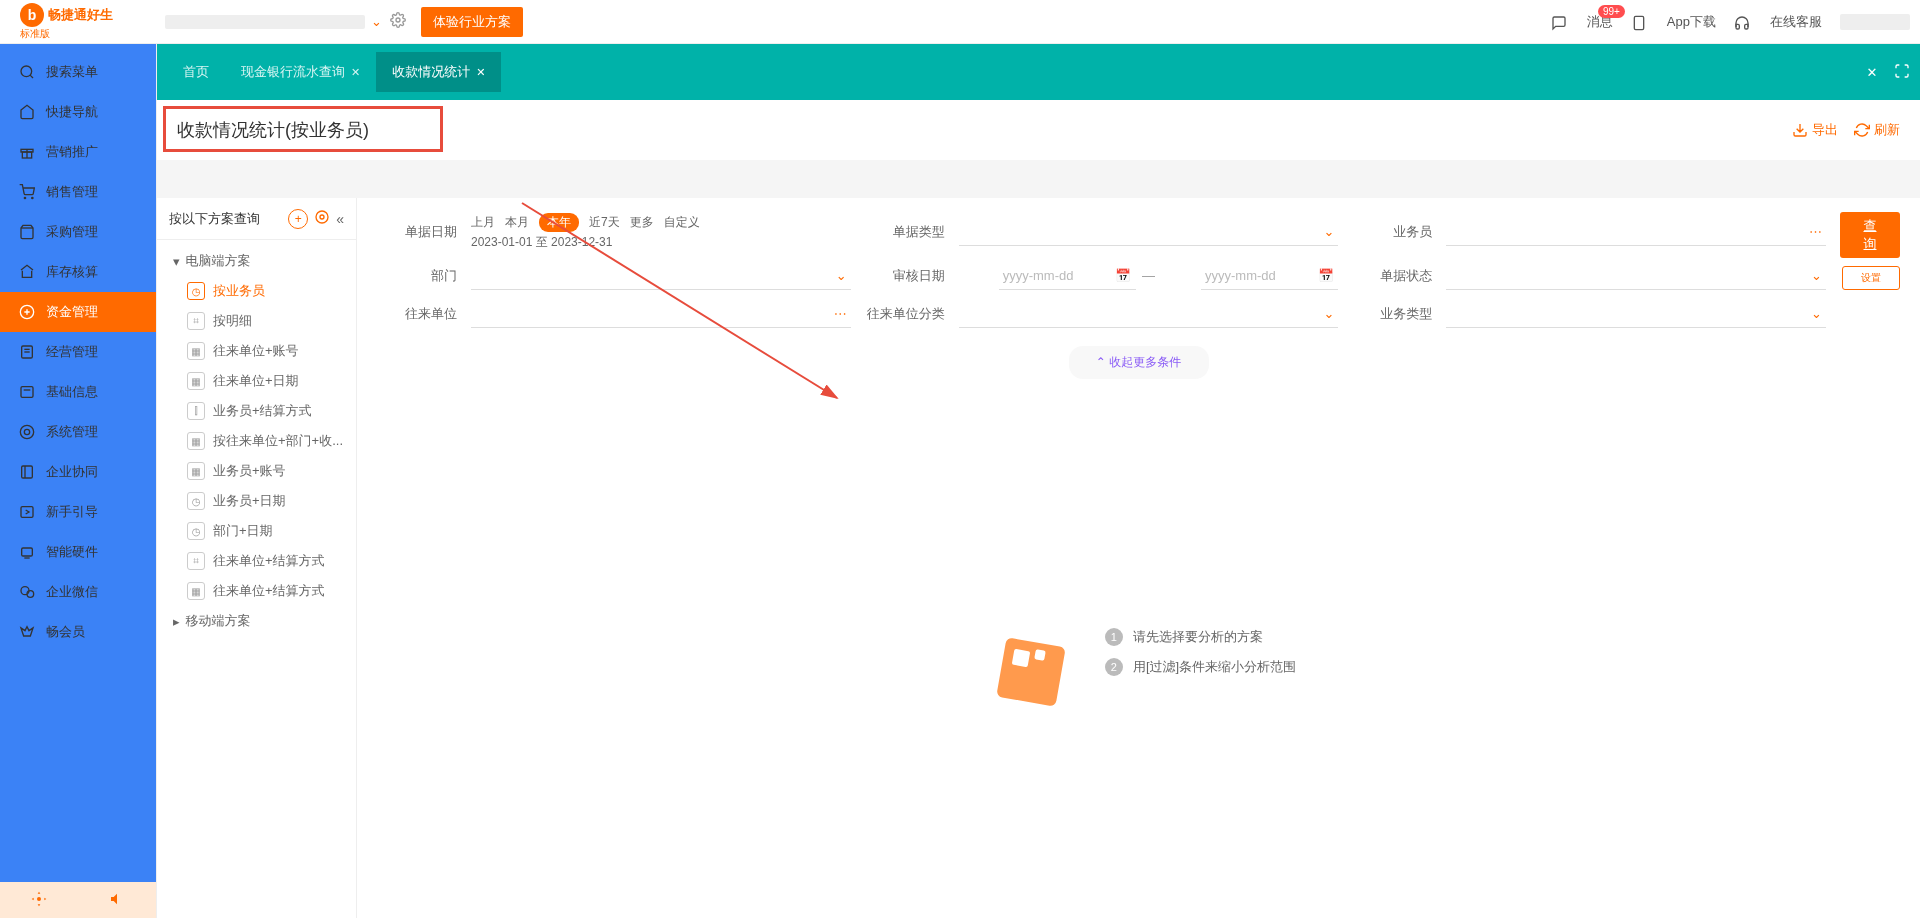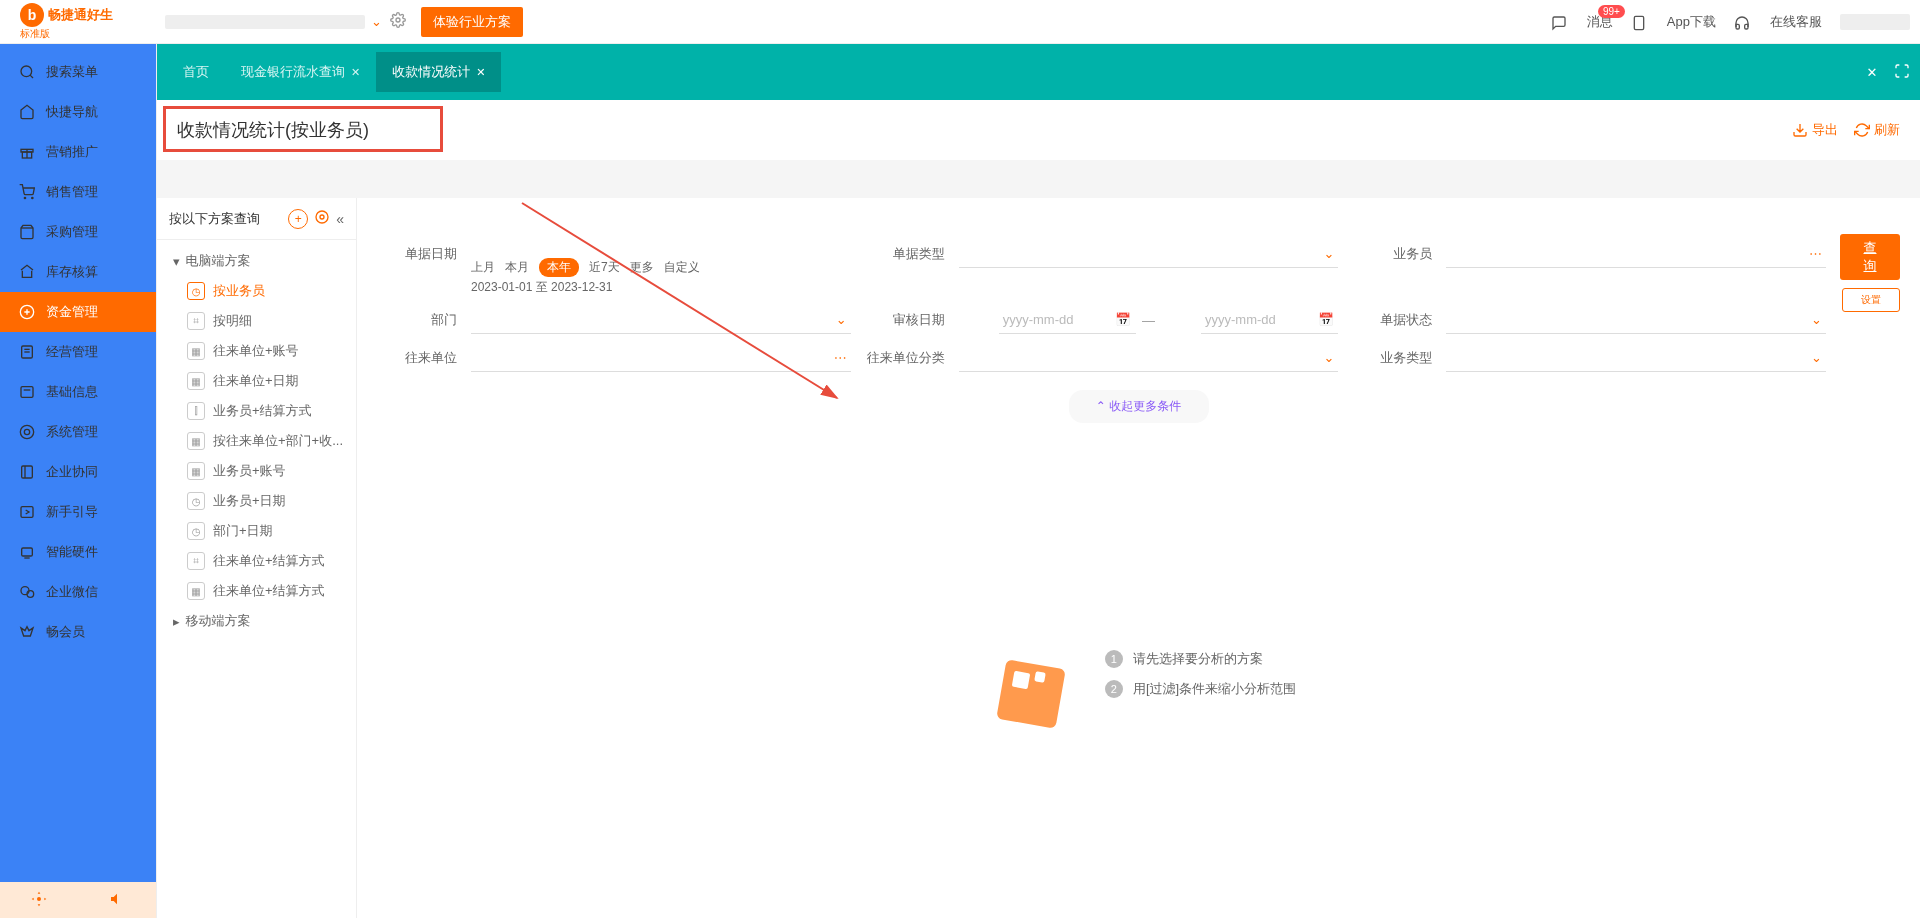--- a/index.html
+++ b/index.html
@@ -46,21 +46,21 @@
 .scheme-list { flex: 1; overflow-y: auto; padding: 6px 0; }
 .scheme-group { padding: 6px 16px; color: #666; cursor: pointer; display: flex; align-items: center; gap: 6px; font-size: 13px; }
 .scheme-item { padding: 6px 10px 6px 30px; display: flex; align-items: center; gap: 8px; color: #666; cursor: pointer; font-size: 13px; }
 .scheme-item.active { color: #ff6a00; }
 .scheme-item-icon { width: 18px; height: 18px; border: 1px solid #ccc; border-radius: 3px; display: flex; align-items: center; justify-content: center; font-size: 10px; color: #999; }
 .scheme-item.active .scheme-item-icon { border-color: #ff6a00; color: #ff6a00; }
 .filter-area { flex: 1; padding: 14px 20px; display: flex; flex-direction: column; position: relative; }
 .filter-grid { display: grid; grid-template-columns: 80px 1fr 80px 1fr 80px 1fr 60px; gap: 10px 14px; align-items: center; }
 .flabel { text-align: right; color: #666; font-size: 13px; }
 .finput { border-bottom: 1px solid #ddd; height: 28px; display: flex; align-items: center; justify-content: space-between; color: #999; padding: 0 4px; }
-.date-range-box { display: flex; flex-direction: column; gap: 2px; margin-top: 46px; }
+.date-range-box { display: flex; flex-direction: column; gap: 2px; }
 .date-tabs { display: flex; gap: 10px; font-size: 12px; align-items: center; }
 .date-tab { color: #666; cursor: pointer; }
 .date-tab.active { background: #ff6a00; color: #fff; padding: 1px 8px; border-radius: 9px; }
 .date-str { font-size: 12px; color: #666; }
 .btn-col { display: flex; flex-direction: column; gap: 8px; align-items: flex-end; }
 .btn-query { background: #ff6a00; color: #fff; border: none; padding: 5px 18px; border-radius: 3px; cursor: pointer; font-size: 13px; text-decoration: underline; }
 .btn-setting { background: #fff; color: #ff6a00; border: 1px solid #ff6a00; padding: 4px 18px; border-radius: 3px; cursor: pointer; font-size: 10px; }
 .audit-row { display: flex; align-items: center; gap: 6px; }
 .audit-in { flex: 1; border-bottom: 1px solid #ddd; height: 28px; color: #bbb; display: flex; align-items: center; justify-content: space-between; padding: 0 4px; margin-left: 40px; }
 .dash { color: #999; }

